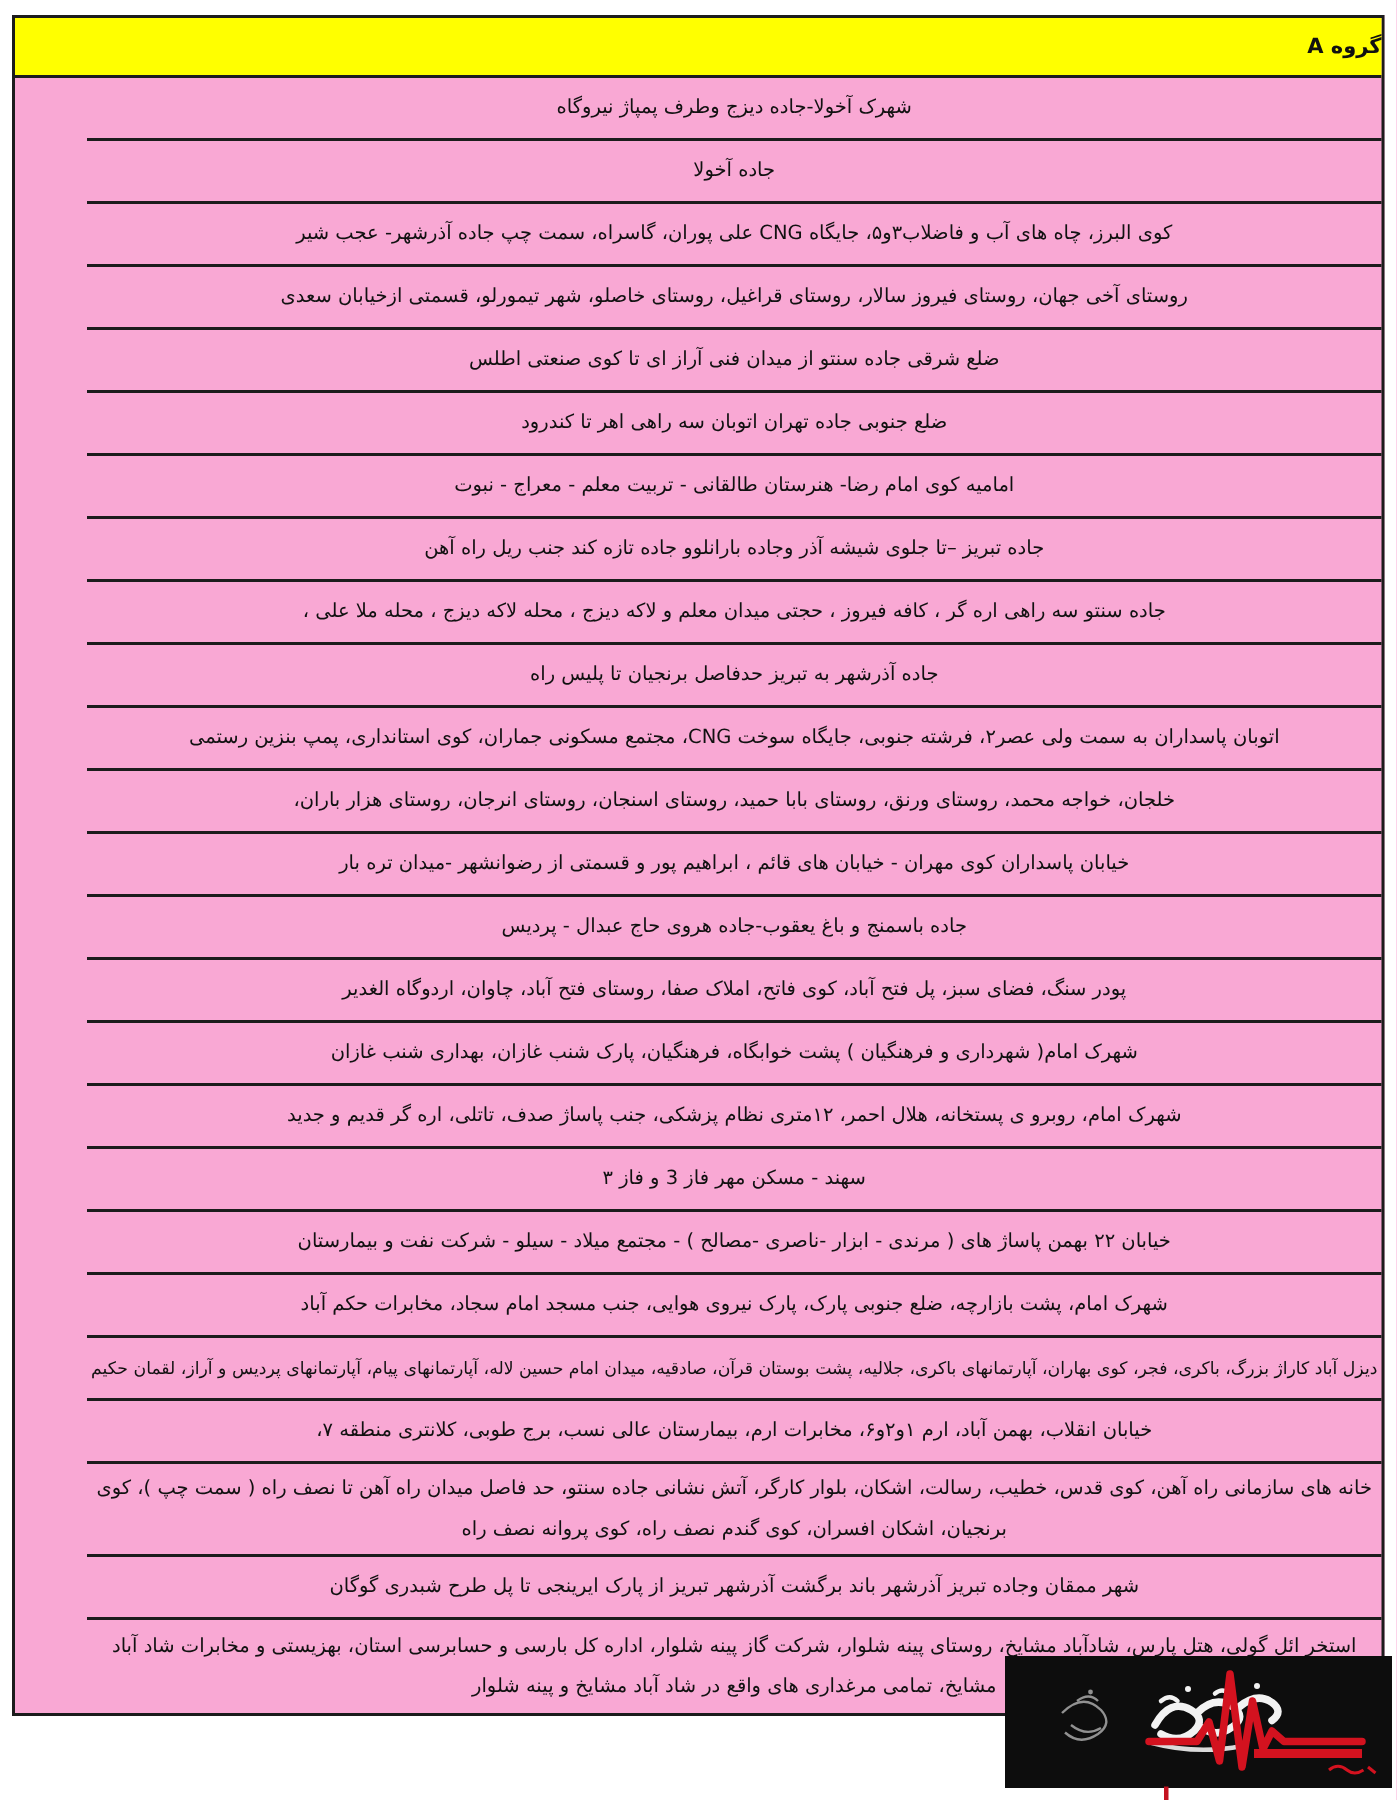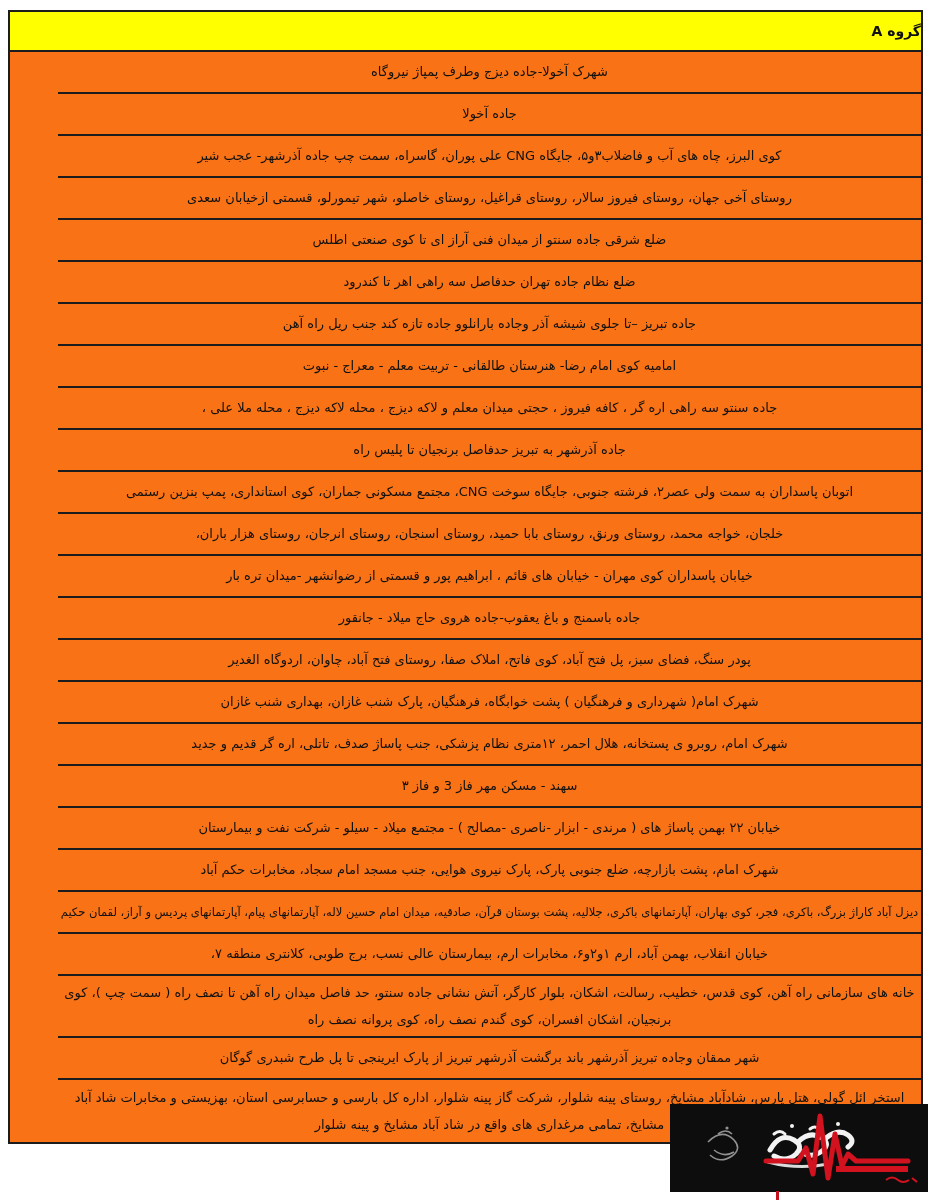--- a/index.html
+++ b/index.html
@@ -3,21 +3,21 @@
 <meta charset="utf-8">
 <style>
   html,body{margin:0;padding:0;}
   body{
     width:931px;height:1200px;position:relative;background:#ffffff;
     font-family:"DejaVu Sans",sans-serif;color:#111;
   }
   .page{position:absolute;inset:0;overflow:hidden;}
   .outage-table{
     position:absolute;left:8px;top:10px;width:915px;
-    border:2px solid #1c1c1c;background:#f97316;box-sizing:border-box;
+    border:2px solid #1c1c1c;background:#f9a8d4;box-sizing:border-box;
   }
   .header-row{
     height:38px;background:#ffff00;border-bottom:2px solid #1c1c1c;
     display:flex;align-items:center;justify-content:center;
     direction:rtl;font-weight:bold;font-size:14px;
   }
   .row{
     min-height:42px;border-bottom:2px solid #1c1c1c;
     display:flex;align-items:center;justify-content:flex-end;
     direction:rtl;text-align:center;font-size:13px;line-height:1.45;
@@ -56,45 +56,45 @@
         <div class="row normal">
           <span class="cell-text">کوی البرز، چاه های آب و فاضلاب۳و۵، جایگاه CNG علی پوران، گاسراه، سمت چپ جاده آذرشهر- عجب شیر</span>
         </div>
         <div class="row normal">
           <span class="cell-text">روستای آخی جهان، روستای فیروز سالار، روستای قراغیل، روستای خاصلو، شهر تیمورلو، قسمتی ازخیابان سعدی</span>
         </div>
         <div class="row normal">
           <span class="cell-text">ضلع شرقی جاده سنتو از میدان فنی آراز ای تا کوی صنعتی اطلس</span>
         </div>
         <div class="row normal">
-          <span class="cell-text">ضلع نظام جاده تهران حدفاصل سه راهی اهر تا کندرود</span>
+          <span class="cell-text">ضلع جنوبی جاده تهران اتوبان سه راهی اهر تا کندرود</span>
+        </div>
+        <div class="row normal">
+          <span class="cell-text">امامیه کوی امام رضا- هنرستان طالقانی - تربیت معلم - معراج - نبوت</span>
         </div>
         <div class="row normal">
           <span class="cell-text">جاده تبریز –تا جلوی شیشه آذر وجاده بارانلوو جاده تازه کند جنب ریل راه آهن</span>
-        </div>
-        <div class="row normal">
-          <span class="cell-text">امامیه کوی امام رضا- هنرستان طالقانی - تربیت معلم - معراج - نبوت</span>
         </div>
         <div class="row normal">
           <span class="cell-text">جاده سنتو سه راهی اره گر ، کافه فیروز ، حجتی میدان معلم و لاکه دیزج ، محله لاکه دیزج ، محله ملا علی ،</span>
         </div>
         <div class="row normal">
           <span class="cell-text">جاده آذرشهر به تبریز حدفاصل برنجیان تا پلیس راه</span>
         </div>
         <div class="row normal">
           <span class="cell-text">اتوبان پاسداران به سمت ولی عصر۲، فرشته جنوبی، جایگاه سوخت CNG، مجتمع مسکونی جماران، کوی استانداری، پمپ بنزین رستمی</span>
         </div>
         <div class="row normal">
           <span class="cell-text">خلجان، خواجه محمد، روستای ورنق، روستای بابا حمید، روستای اسنجان، روستای انرجان، روستای هزار باران،</span>
         </div>
         <div class="row normal">
           <span class="cell-text">خیابان پاسداران کوی مهران - خیابان های قائم ، ابراهیم پور و قسمتی از رضوانشهر -میدان تره بار</span>
         </div>
         <div class="row normal">
-          <span class="cell-text">جاده باسمنج و باغ یعقوب-جاده هروی حاج میلاد - جانقور</span>
+          <span class="cell-text">جاده باسمنج و باغ یعقوب-جاده هروی حاج عبدال - پردیس</span>
         </div>
         <div class="row normal">
           <span class="cell-text">پودر سنگ، فضای سبز، پل فتح آباد، کوی فاتح، املاک صفا، روستای فتح آباد، چاوان، اردوگاه الغدیر</span>
         </div>
         <div class="row normal">
           <span class="cell-text">شهرک امام( شهرداری و فرهنگیان ) پشت خوابگاه، فرهنگیان، پارک شنب غازان، بهداری شنب غازان</span>
         </div>
         <div class="row normal">
           <span class="cell-text">شهرک امام، روبرو ی پستخانه، هلال احمر، ۱۲متری نظام پزشکی، جنب پاساژ صدف، تاتلی، اره گر قدیم و جدید</span>
         </div>

